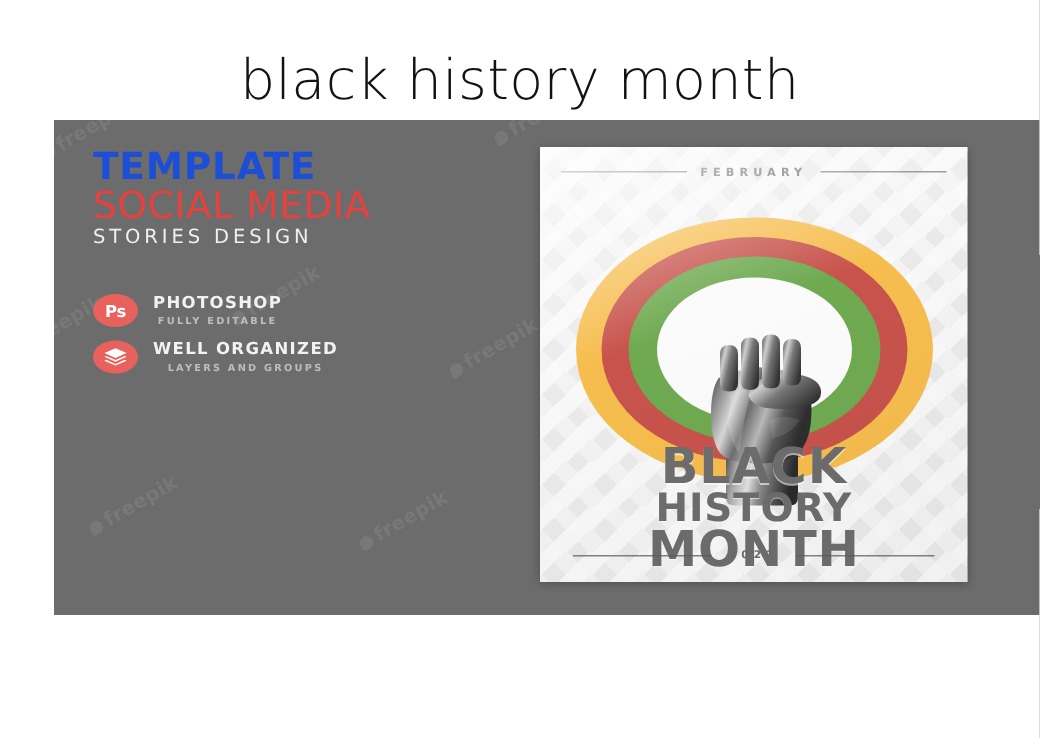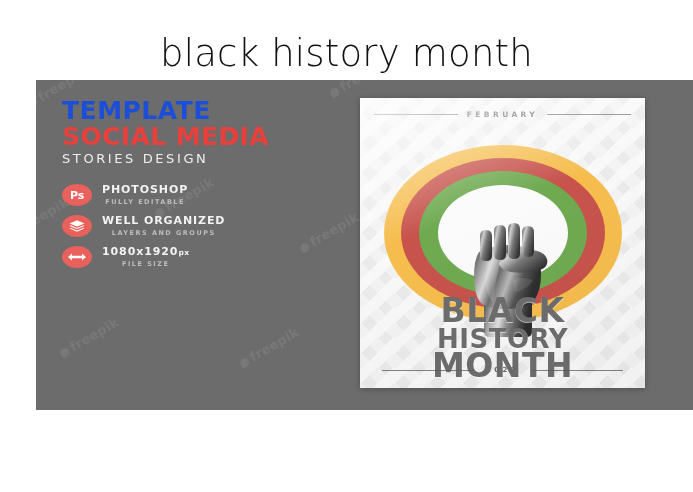--- a/index.html
+++ b/index.html
@@ -79,37 +79,37 @@
     font-size: 25px;
     font-weight: 700;
     color: #1d4ed8;
     letter-spacing: 0.5px;
     line-height: 1.02;
     margin: 0;
   }
   .t-social {
     font-family: "DejaVu Sans", sans-serif;
     font-size: 25px;
-    font-weight: 700;
+    font-weight: 400;
     color: #e8403c;
     letter-spacing: 0.4px;
     line-height: 1.02;
     margin: 0;
   }
   .t-stories {
     font-family: "DejaVu Sans", sans-serif;
     font-size: 13px;
     font-weight: 400;
     color: #efefef;
     letter-spacing: 2.6px;
     line-height: 1.25;
     margin: 2px 0 0 0;
   }
 
-  .feature-list { margin-top: 17px; }
+  .feature-list { margin-top: 29px; }
   .feature-row {
     display: flex;
     align-items: center;
     margin-bottom: 9px;
   }
   .feature-badge {
     width: 30px;
     height: 22px;
     border-radius: 50%;
     background: #e8615c;
@@ -307,33 +307,20 @@
           <path d="M9 9.0 L15.2 6.3 L16.4 6.9 L9 10.1 L1.6 6.9 L2.8 6.3 Z" fill="#ffffff"></path>
           <path d="M9 11.6 L15.2 8.9 L16.4 9.5 L9 12.7 L1.6 9.5 L2.8 8.9 Z" fill="#ffffff"></path>
         </svg>
       </div>
       <div class="feature-text">
         <div class="feature-title">WELL ORGANIZED</div>
         <div class="feature-sub">LAYERS AND GROUPS</div>
       </div>
     </div>
 
-    <div class="feature-row">
-      <div class="feature-badge">
-        <svg width="20" height="10" viewBox="0 0 20 10" aria-hidden="true">
-          <path d="M1 5 L5 1.6 L5 3.8 L15 3.8 L15 1.6 L19 5 L15 8.4 L15 6.2 L5 6.2 L5 8.4 Z" fill="#ffffff"></path>
-        </svg>
-      </div>
-      <div class="feature-text">
-        <div class="feature-title">
-          <span>1080x1920</span><span class="px-suffix">px</span>
-        </div>
-        <div class="feature-sub">FILE SIZE</div>
-      </div>
-    </div>
 
   </div>
 </div>
 
 <div class="poster">
 
   <div class="poster-texture"></div>
 
   <div class="poster-head">
     <span class="rule"></span>

